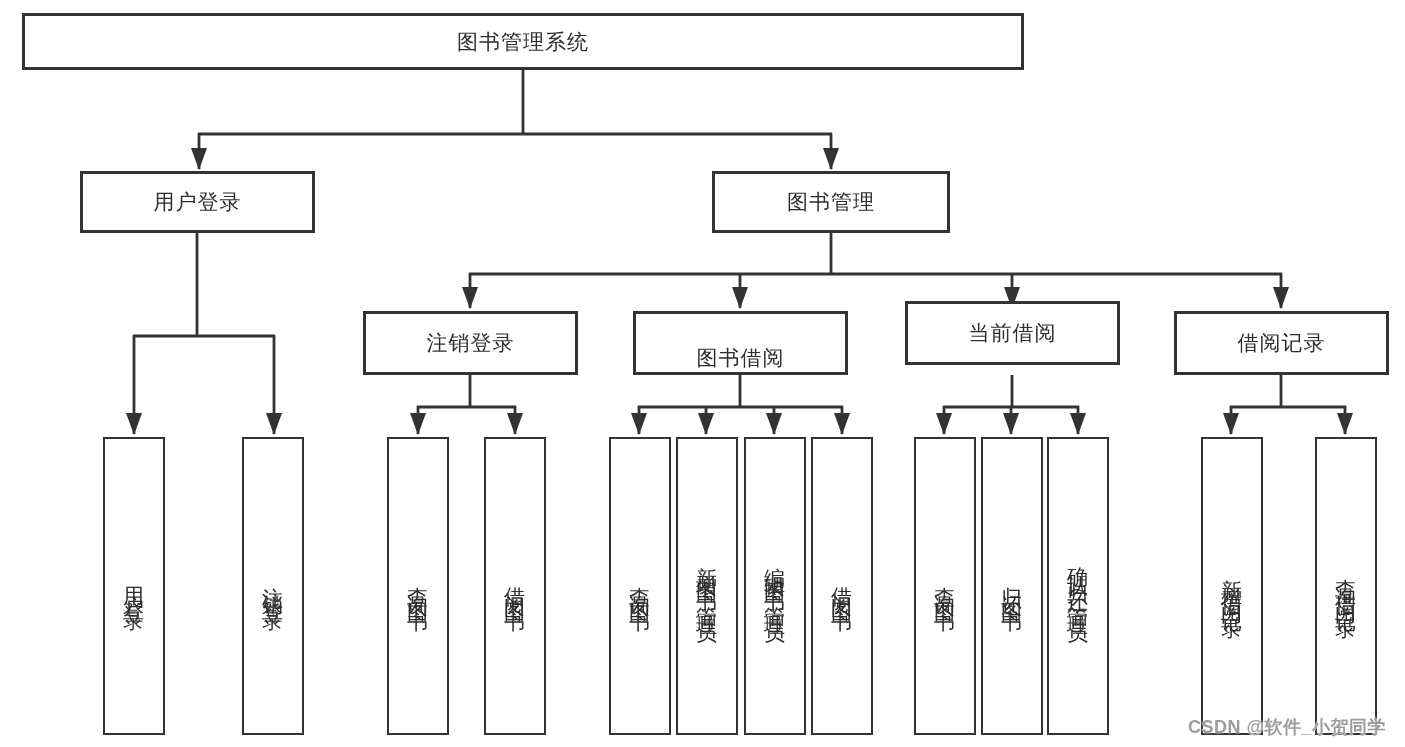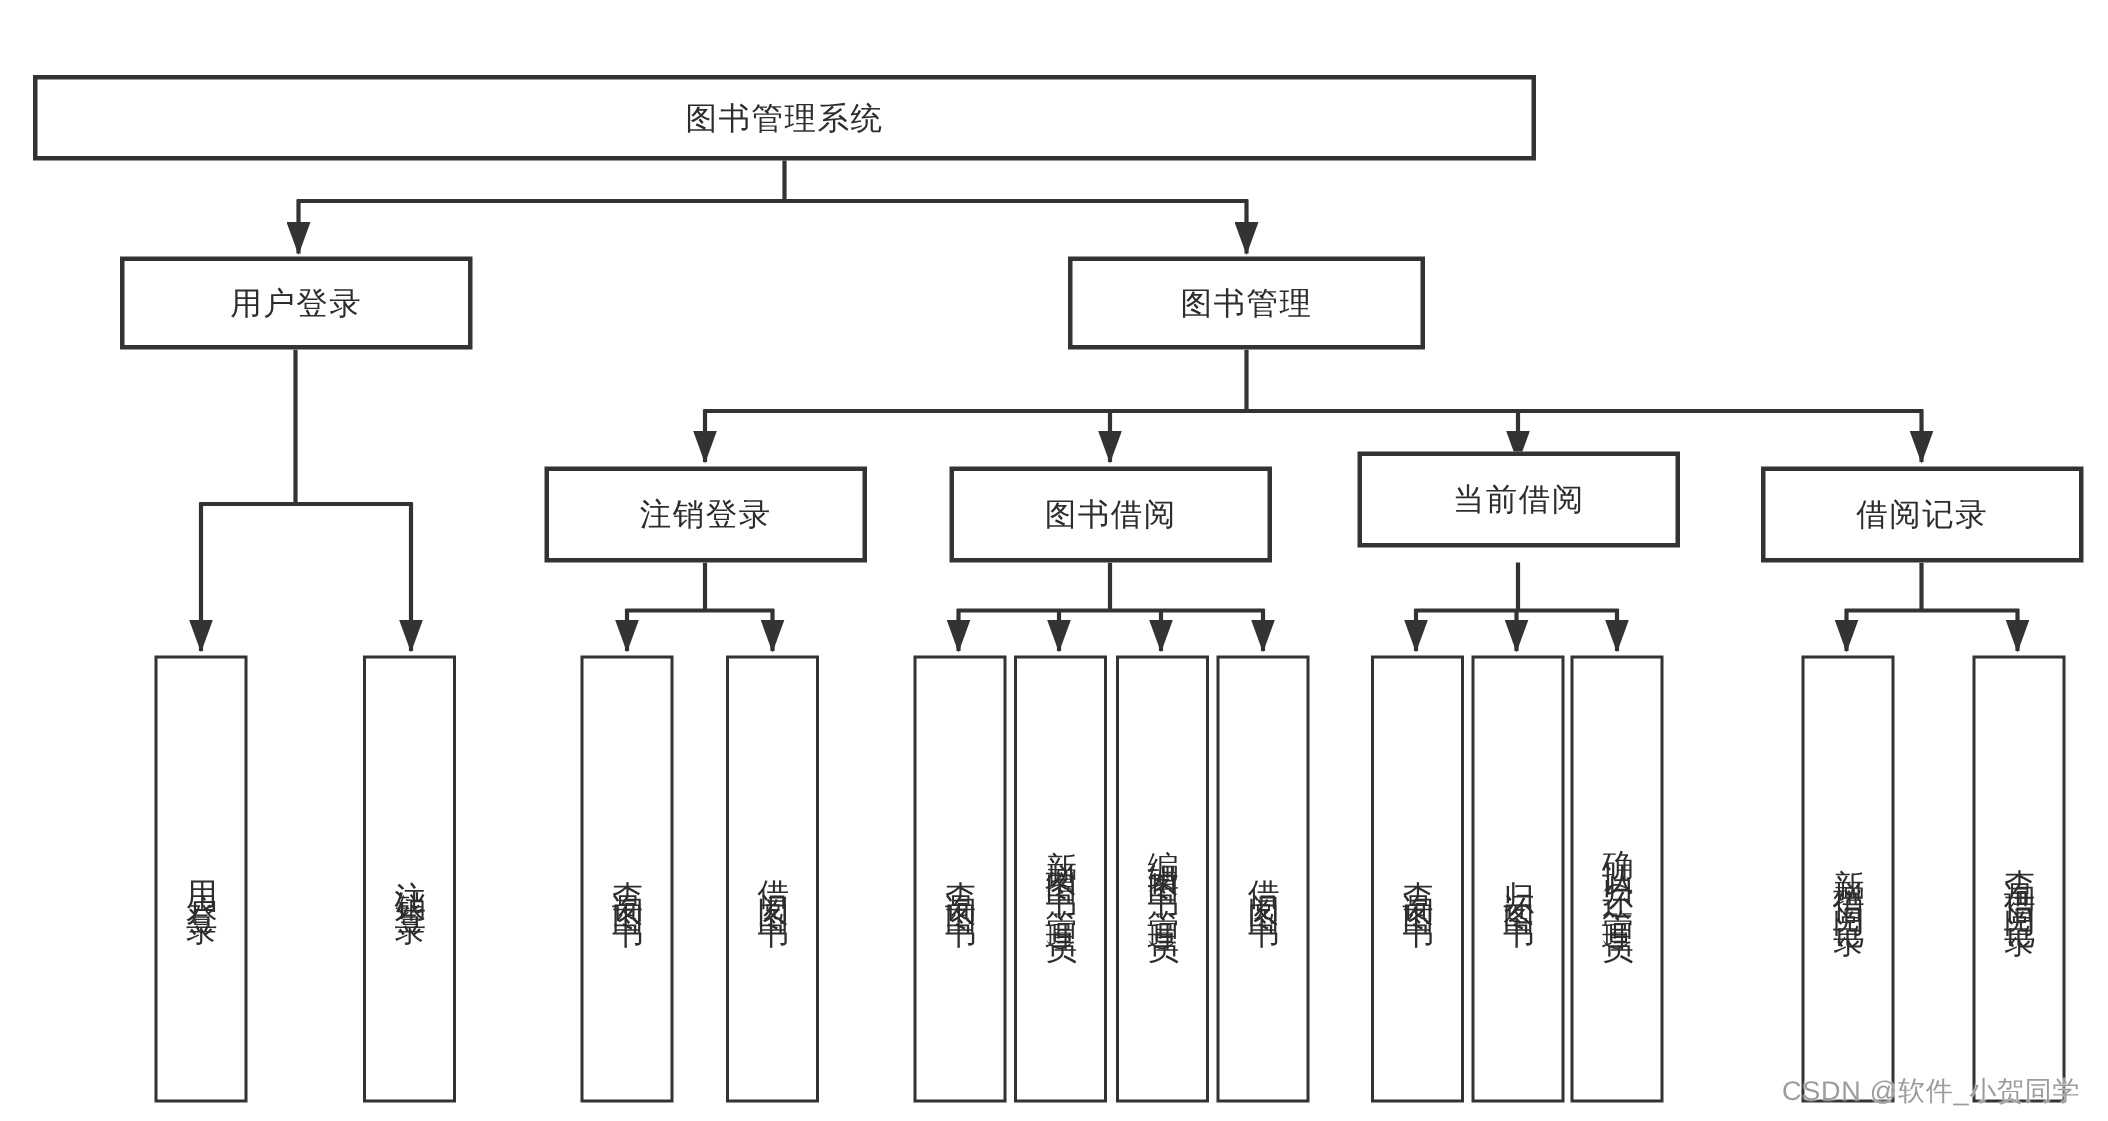--- a/index.html
+++ b/index.html
@@ -14,40 +14,41 @@
   .node{
     position:absolute;
     box-sizing:border-box;
     border:3px solid #333333;
     background:#ffffff;
     color:#2d2d2d;
     display:flex;align-items:center;justify-content:center;
     text-align:center;
   }
   .node.h{font-size:21px;letter-spacing:1px;}
-  .node.root{font-size:21px;letter-spacing:1px;margin-top:37px;}
+  .node.root{font-size:21px;letter-spacing:1px;}
   .node.leaf{
     border-width:2.5px;
     font-size:21px;
   }
   .vtext{
     writing-mode:vertical-rl;
     text-orientation:mixed;
     letter-spacing:8px;
     line-height:1;
     white-space:nowrap;
   }
   .watermark{
     position:absolute;
     left:1188px;top:715px;
     font-size:18px;
     color:#9c9c9c;
     letter-spacing:0.5px;
     text-shadow:0 0 2px #ffffff,0 0 1px #ffffff;
     white-space:nowrap;
+    font-weight:bold;
   }
 </style>
 </head>
 <body>
 
 <div class="canvas">
 
   <svg class="connectors" viewBox="0 0 1405 747" xmlns="http://www.w3.org/2000/svg">
     <defs>
       <marker id="arrow" markerUnits="userSpaceOnUse" viewBox="0 0 22 16" markerWidth="22" markerHeight="16" refX="21" refY="8" orient="auto">
@@ -102,21 +103,21 @@
   <div class="node h" style="left:80px;top:171px;width:235px;height:62px;">
     <span>用户登录</span>
   </div>
   <div class="node h" style="left:712px;top:171px;width:238px;height:62px;">
     <span>图书管理</span>
   </div>
 
   <div class="node h" style="left:363px;top:311px;width:215px;height:64px;">
     <span>注销登录</span>
   </div>
-  <div class="node h" style="left:633px;top:311px;width:215px;height:64px;">
+  <div class="node h" style="left:633px;top:311px;width:215px;height:64px;align-items:flex-end;">
     <span>图书借阅</span>
   </div>
   <div class="node h" style="left:905px;top:301px;width:215px;height:64px;">
     <span>当前借阅</span>
   </div>
   <div class="node h" style="left:1174px;top:311px;width:215px;height:64px;">
     <span>借阅记录</span>
   </div>
 
   <div class="node leaf" style="left:103px;top:437px;width:62px;height:298px;">

